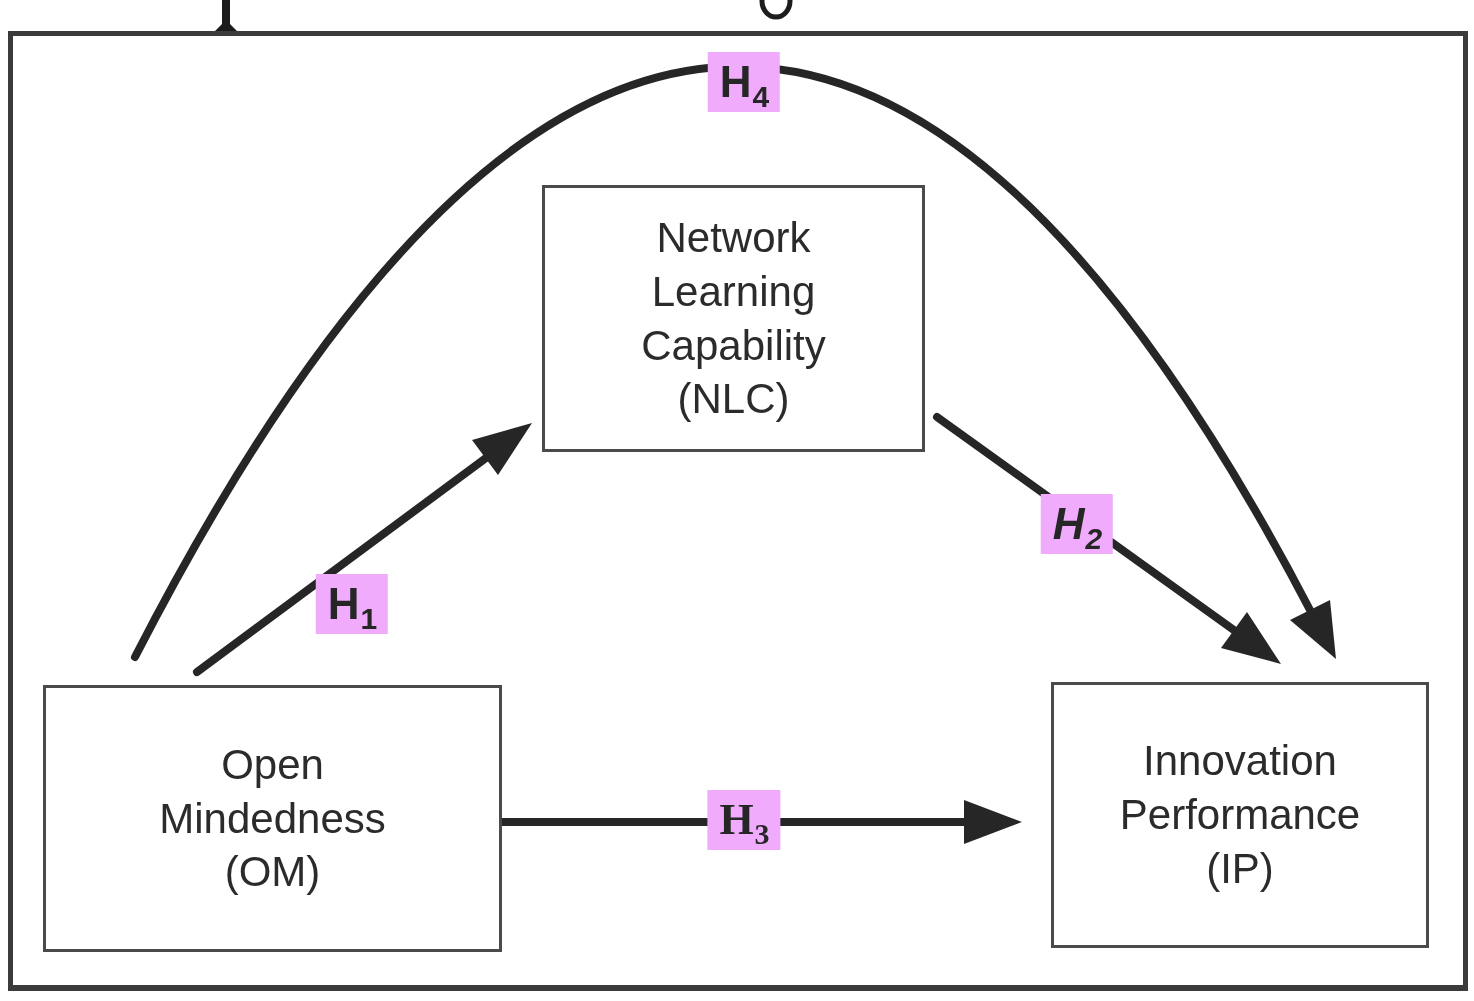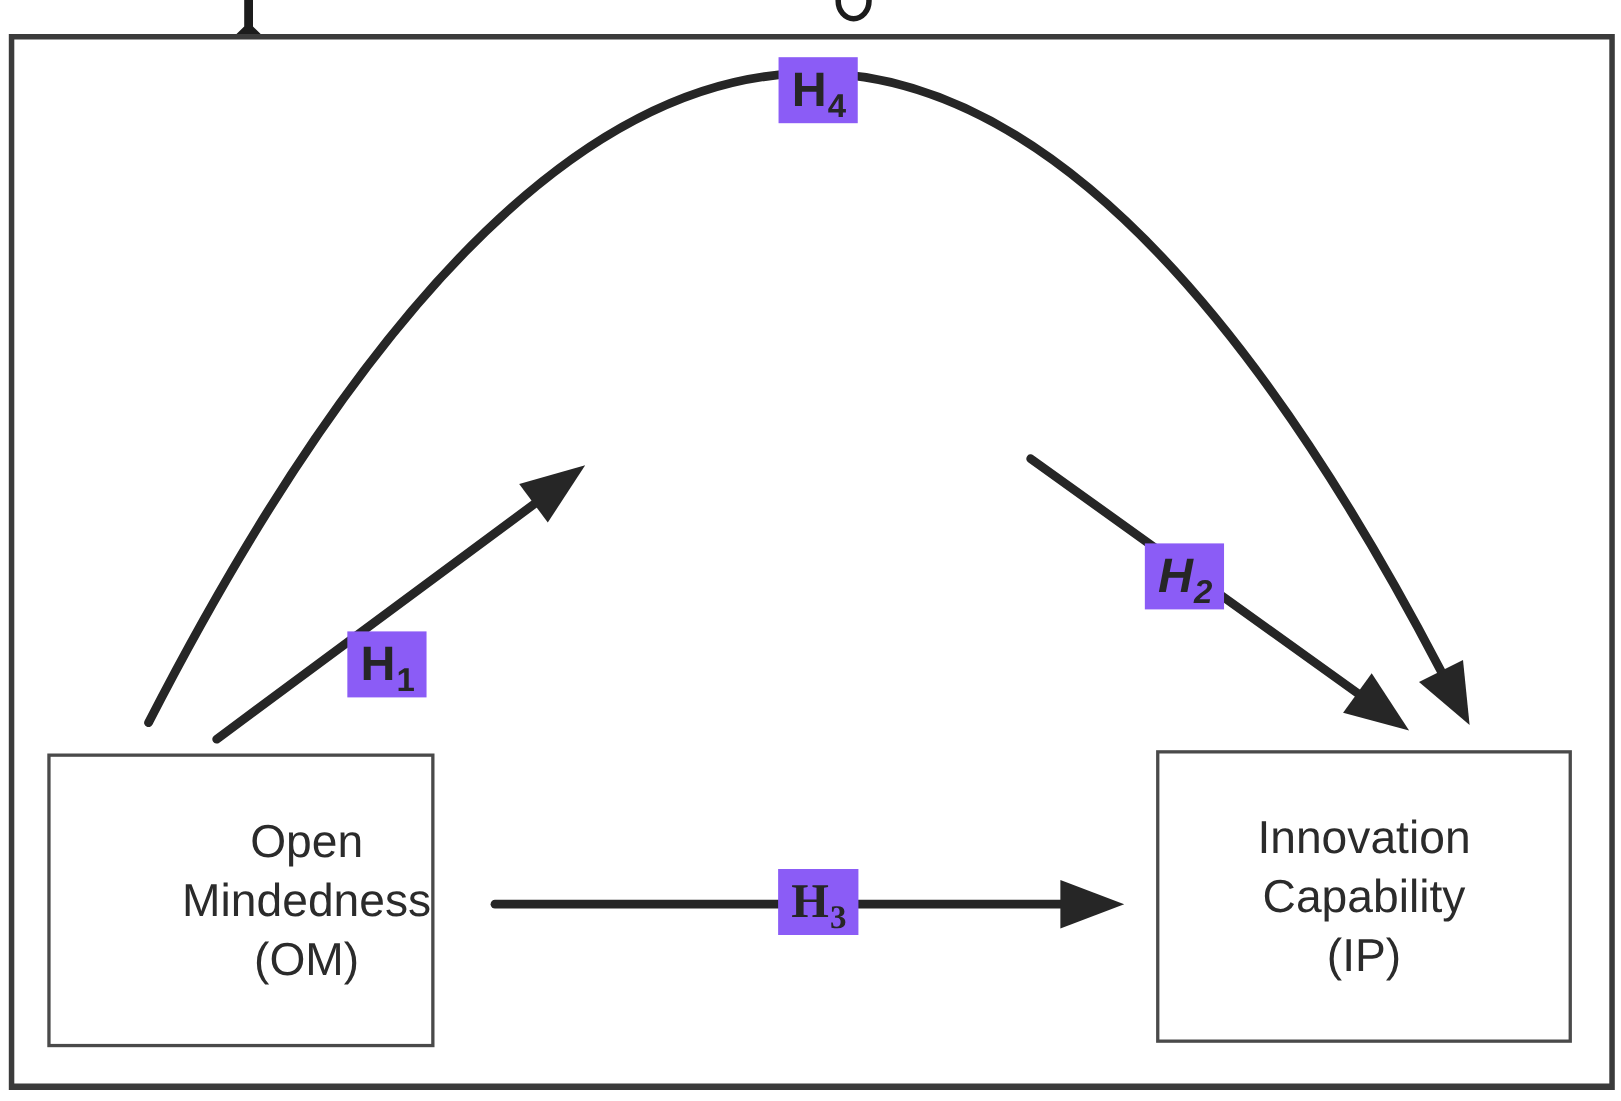--- a/index.html
+++ b/index.html
@@ -60,28 +60,28 @@
     justify-content: center;
     text-align: center;
     z-index: 3;
   }
   .box-label {
     font-size: 42px;
     line-height: 1.28;
     color: #2b2b2b;
     white-space: pre-line;
   }
-  .box-om  { left: 43px;   top: 685px; width: 352px; height: 267px; justify-content: flex-end; }
+  .box-om  { left: 43px;   top: 685px; width: 459px; height: 267px; }
   .box-nlc { left: 542px;  top: 185px; width: 383px; height: 267px; }
   .box-ip  { left: 1051px; top: 682px; width: 378px; height: 266px; }
   
   .hlabel {
     position: absolute;
     transform: translate(-50%, -50%);
-    background: #8b5cf6;
+    background: #f0abfc;
     padding: 8px 12px;
     font-size: 44px;
     font-weight: bold;
     color: #262626;
     line-height: 1;
     white-space: nowrap;
     z-index: 4;
   }
   .hlabel .sub {
     font-size: 30px;
@@ -120,23 +120,29 @@
 
     <line class="arrow-line" x1="450" y1="822" x2="968" y2="822"></line>
     <polygon class="arrow-head" points="1022,822 964,844 964,800"></polygon>
   </svg>
 
   <div class="box box-om">
     <div class="box-label">Open
 Mindedness
 (OM)</div>
   </div>
+  <div class="box box-nlc">
+    <div class="box-label">Network
+Learning
+Capability
+(NLC)</div>
+  </div>
   <div class="box box-ip">
     <div class="box-label">Innovation
-Capability
+Performance
 (IP)</div>
   </div>
 
   <div class="hlabel hlabel-h1"><span>H</span><span class="sub">1</span></div>
   <div class="hlabel hlabel-h2"><span>H</span><span class="sub">2</span></div>
   <div class="hlabel hlabel-h3"><span>H</span><span class="sub">3</span></div>
   <div class="hlabel hlabel-h4"><span>H</span><span class="sub">4</span></div>
 
 </div>
 

